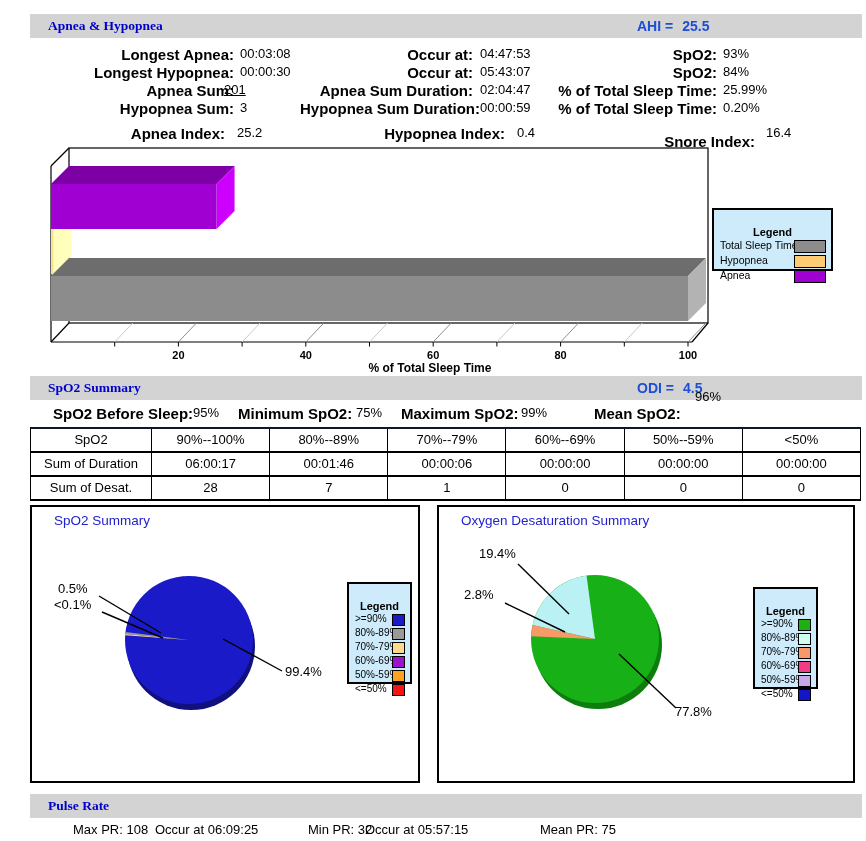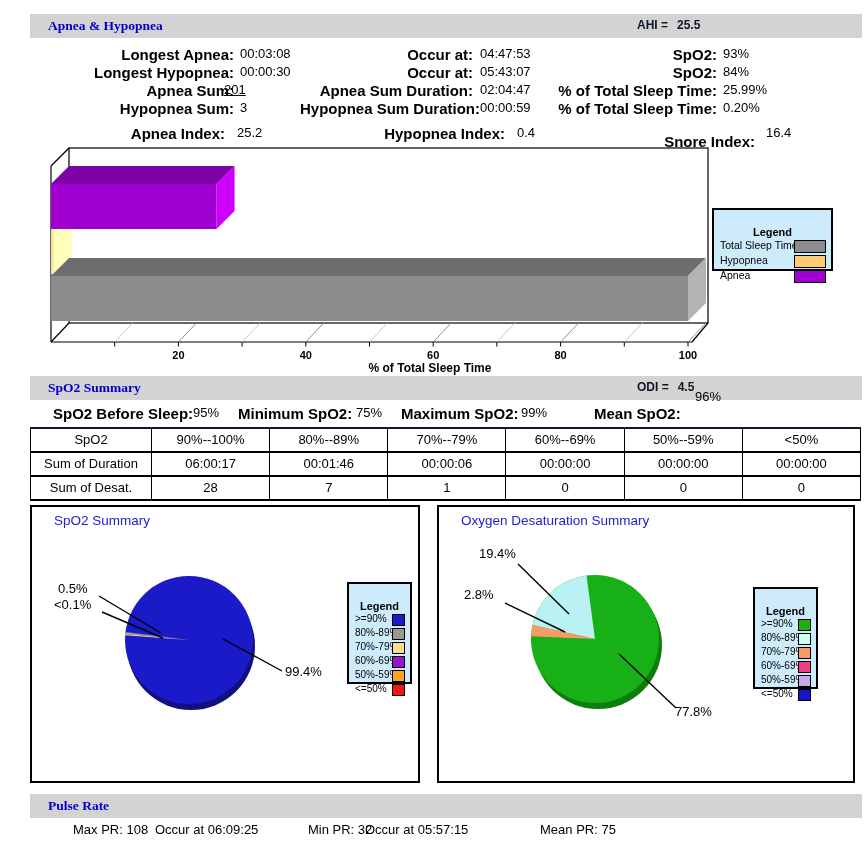--- a/index.html
+++ b/index.html
@@ -1,20 +1,20 @@
 <!DOCTYPE html>
 <html><head>
 <meta charset="utf-8">
 <style>
   html,body{margin:0;padding:0;background:#fff;}
   .page{position:relative;width:866px;height:841px;background:#fff;overflow:hidden;
         font-family:"Liberation Sans",sans-serif;color:#000;}
   .hdr{position:absolute;left:30px;width:832px;height:24px;background:#D3D3D3;}
   .hdr-title{position:absolute;left:18px;top:4px;font-size:13.5px;font-weight:bold;color:#0000CC;font-family:Liberation Serif, serif;}
-  .metric{position:absolute;left:607px;top:4px;font-size:12px;font-weight:bold;color:#0f172a;}
+  .metric{position:absolute;left:607px;top:4px;font-size:14px;font-weight:bold;color:#1d4ed8;}
   .metric .mv{margin-left:9px;}
   .lbl{position:absolute;font-size:15px;font-weight:bold;text-align:right;white-space:nowrap;}
   .val{position:absolute;font-size:13px;white-space:nowrap;}
   .tbl{position:absolute;left:30px;top:427px;width:829px;border-top:2px solid #0f172a;
        border-left:1px solid #000;border-right:1px solid #000;}
   .tbl-row{display:grid;grid-template-columns:120px repeat(6,1fr);border-bottom:2px solid #000;}
   .tbl-cell{height:22px;line-height:22px;text-align:center;font-size:13px;border-left:1px solid #000;overflow:hidden;}
   .tbl-cell:first-child{border-left:none;}
   .panel{position:absolute;top:505px;height:278px;background:#fff;border:2px solid #000;box-sizing:border-box;}
   .panel-title{position:absolute;left:22px;top:6px;font-size:13.5px;color:#2222CC;}

